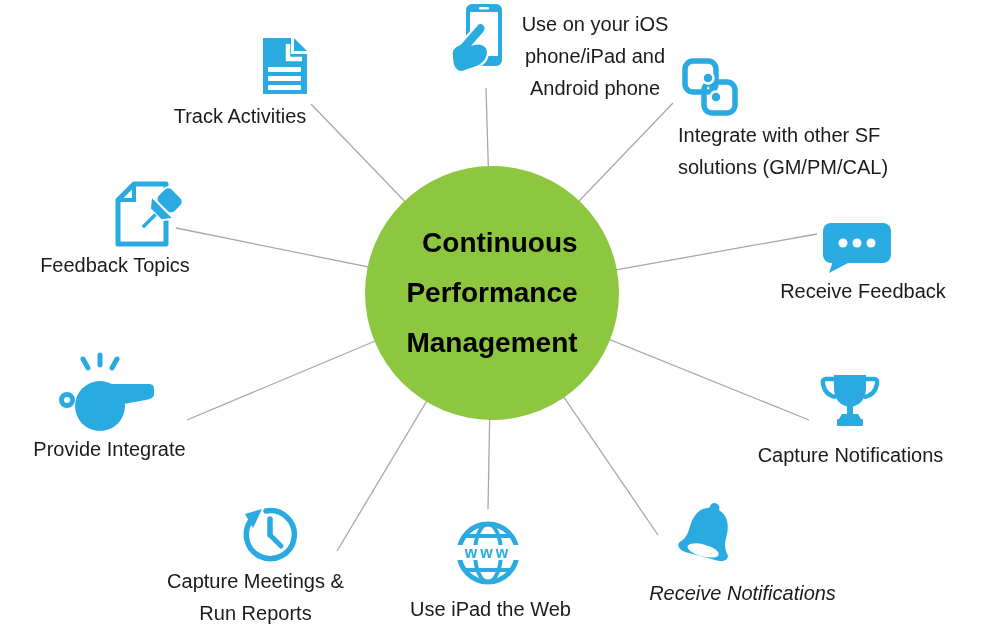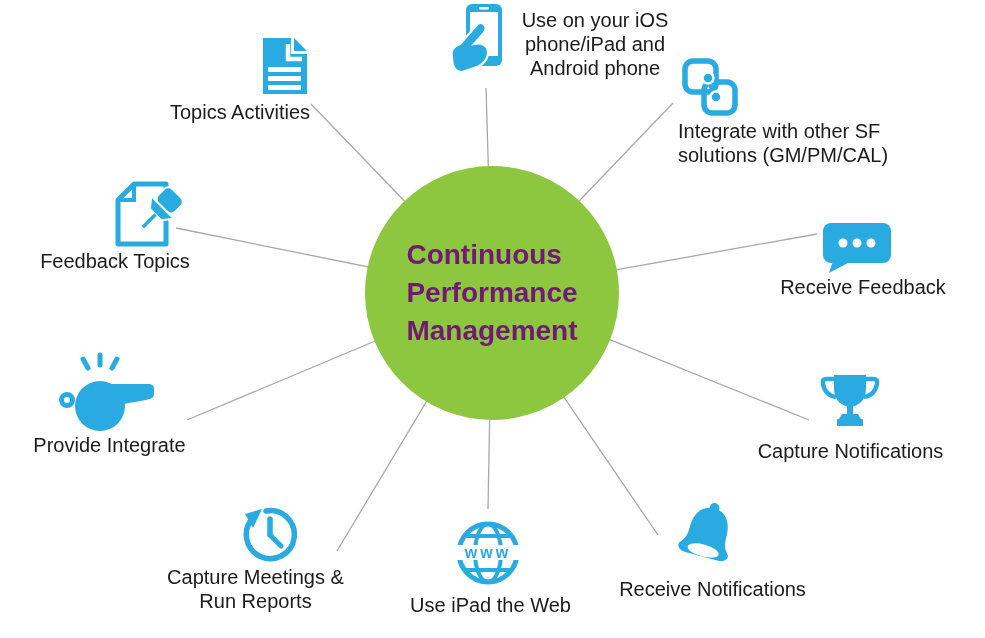--- a/index.html
+++ b/index.html
@@ -5,31 +5,31 @@
   html,body { margin:0; padding:0; background:#ffffff; }
   #canvas {
     position:relative; width:985px; height:638px; background:#ffffff;
     font-family:"Liberation Sans", sans-serif; overflow:hidden;
   }
   svg { overflow:visible; display:block; }
   #spokes { position:absolute; left:0; top:0; z-index:0; }
   .icon { position:absolute; z-index:2; }
   .label {
     position:absolute; z-index:2; color:#1b1b1b; font-size:20px;
-    line-height:24px; white-space:pre-line; text-align:center;
+    line-height:32px; white-space:pre-line; text-align:center;
   }
   .label.left { text-align:left; }
   #center-circle {
     position:absolute; left:365px; top:166px; width:254px; height:254px;
     border-radius:50%; background:#8DC63F; z-index:1;
     display:flex; align-items:center; justify-content:center;
   }
   #center-title {
-    color:#701a75; font-weight:bold; font-size:28px; line-height:38px;
-    text-align:left; white-space:pre-line;
+    color:#000000; font-weight:bold; font-size:28px; line-height:50px;
+    text-align:right; white-space:pre-line;
   }
 </style>
 </head>
 <body>
 
 <div id="canvas">
 
   <svg id="spokes" width="985" height="638">
     <g stroke="#A8A8A8" stroke-width="1.3" fill="none">
       <line x1="492" y1="292" x2="311" y2="104"></line>
@@ -52,21 +52,21 @@
   </div>
 
   <svg class="icon" style="left:261px; top:36px;" width="48" height="60" viewBox="0 0 48 60">
     <path d="M2 2 H30 V18 H46 V58 H2 Z" fill="#29ABE2"></path>
     <polygon points="33,2 46,15 33,15" fill="#29ABE2"></polygon>
     <path d="M27 8 V23 H41" stroke="#ffffff" stroke-width="4.5" fill="none"></path>
     <rect x="7" y="31" width="33" height="5" rx="1" fill="#ffffff"></rect>
     <rect x="7" y="40" width="33" height="5" rx="1" fill="#ffffff"></rect>
     <rect x="7" y="49" width="33" height="5" rx="1" fill="#ffffff"></rect>
   </svg>
-  <div class="label" style="left:145px; top:100px; width:190px;">Topics Activities</div>
+  <div class="label" style="left:145px; top:100px; width:190px;">Track Activities</div>
 
   <svg class="icon" style="left:450px; top:2px;" width="54" height="80" viewBox="0 0 54 80">
     <rect x="16" y="2" width="36" height="62" rx="6" fill="#29ABE2"></rect>
     <rect x="20" y="10" width="28" height="44" fill="#ffffff"></rect>
     <rect x="29" y="5" width="10" height="2.5" rx="1.2" fill="#ffffff"></rect>
     <circle cx="30" cy="58" r="3.5" fill="#ffffff"></circle>
     <path d="M2 56 C0 48 4 44 10 42 L26 24 C28 20 33 20 35 24 C37 27 35 30 32 33 L24 42 C32 40 38 44 38 50 C38 58 32 64 24 66 L12 70 C4 70 2 62 2 56 Z" fill="#29ABE2" stroke="#ffffff" stroke-width="2.2"></path>
   </svg>
   <div class="label" style="left:505px; top:8px; width:180px;">Use on your iOS
 phone/iPad and
@@ -100,21 +100,21 @@
     <rect x="16" y="47" width="26" height="7" rx="1" fill="#29ABE2"></rect>
   </svg>
   <div class="label" style="left:738px; top:439px; width:225px;">Capture Notifications</div>
 
   <svg class="icon" style="left:674px; top:498px;" width="66" height="74" viewBox="0 0 66 74">
     <g transform="rotate(15 33 38)">
       <path d="M33 4 C36 4 38 6 38 10 C49 13 52 24 52 35 C52 45 56 49 58 51 C60 55 56 59 50 59 L16 59 C10 59 6 55 8 51 C10 49 14 45 14 35 C14 24 17 13 28 10 C28 6 30 4 33 4 Z" fill="#29ABE2"></path>
       <ellipse cx="33" cy="53" rx="16" ry="6" fill="#ffffff"></ellipse>
     </g>
   </svg>
-  <div class="label" style="left:610px; top:577px; width:205px;">Receive Notifications</div>
+  <div class="label" style="left:640px; top:577px; width:205px;font-style:italic;">Receive Notifications</div>
 
   <svg class="icon" style="left:454px; top:516px;" width="68" height="72" viewBox="0 0 68 72">
     <circle cx="34" cy="37" r="29" fill="none" stroke="#29ABE2" stroke-width="5"></circle>
     <ellipse cx="34" cy="37" rx="13" ry="29" fill="none" stroke="#29ABE2" stroke-width="4"></ellipse>
     <line x1="12" y1="20" x2="56" y2="20" stroke="#29ABE2" stroke-width="4"></line>
     <line x1="12" y1="54" x2="56" y2="54" stroke="#29ABE2" stroke-width="4"></line>
     <rect x="1" y="29" width="66" height="15" fill="#ffffff"></rect>
     <text x="34" y="41.5" text-anchor="middle" font-size="16" font-weight="bold" letter-spacing="3" fill="#29ABE2">www</text>
   </svg>
   <div class="label" style="left:393px; top:593px; width:195px;">Use iPad the Web</div>

